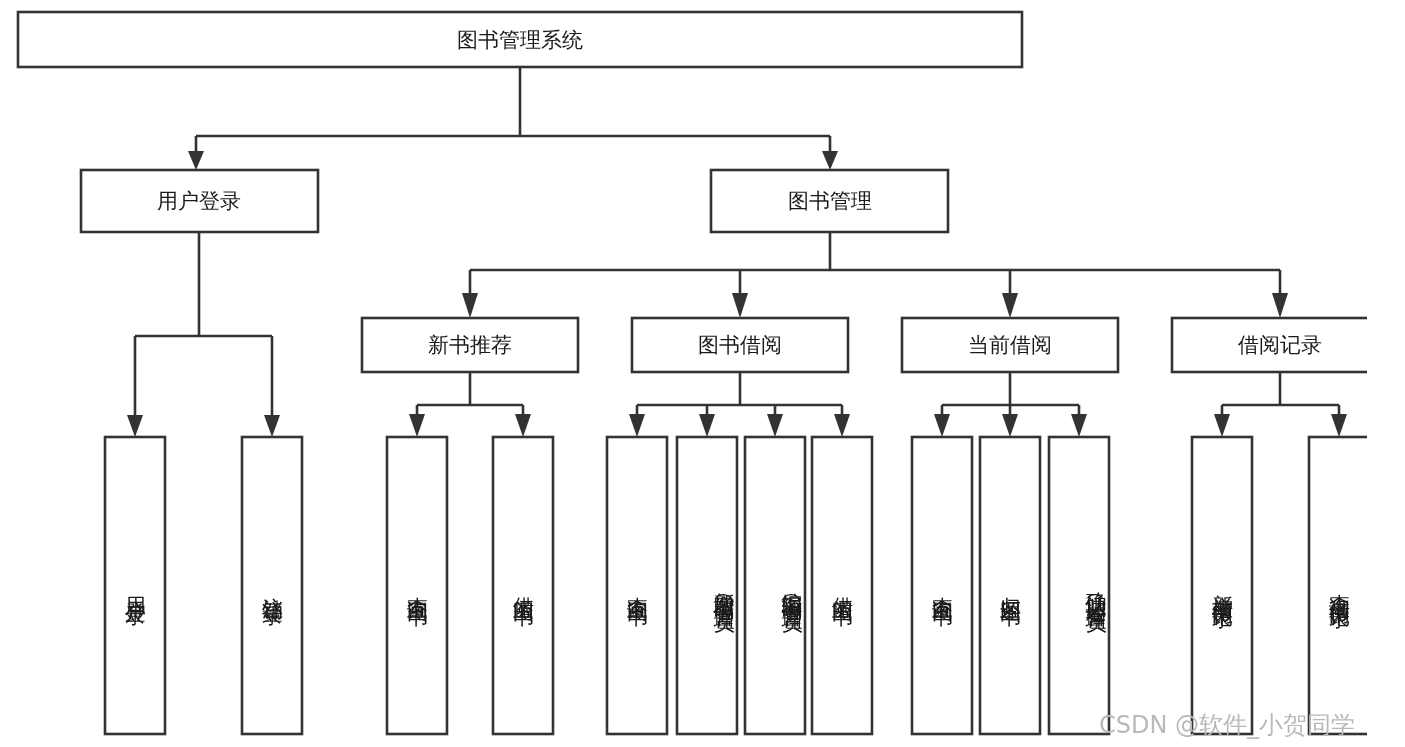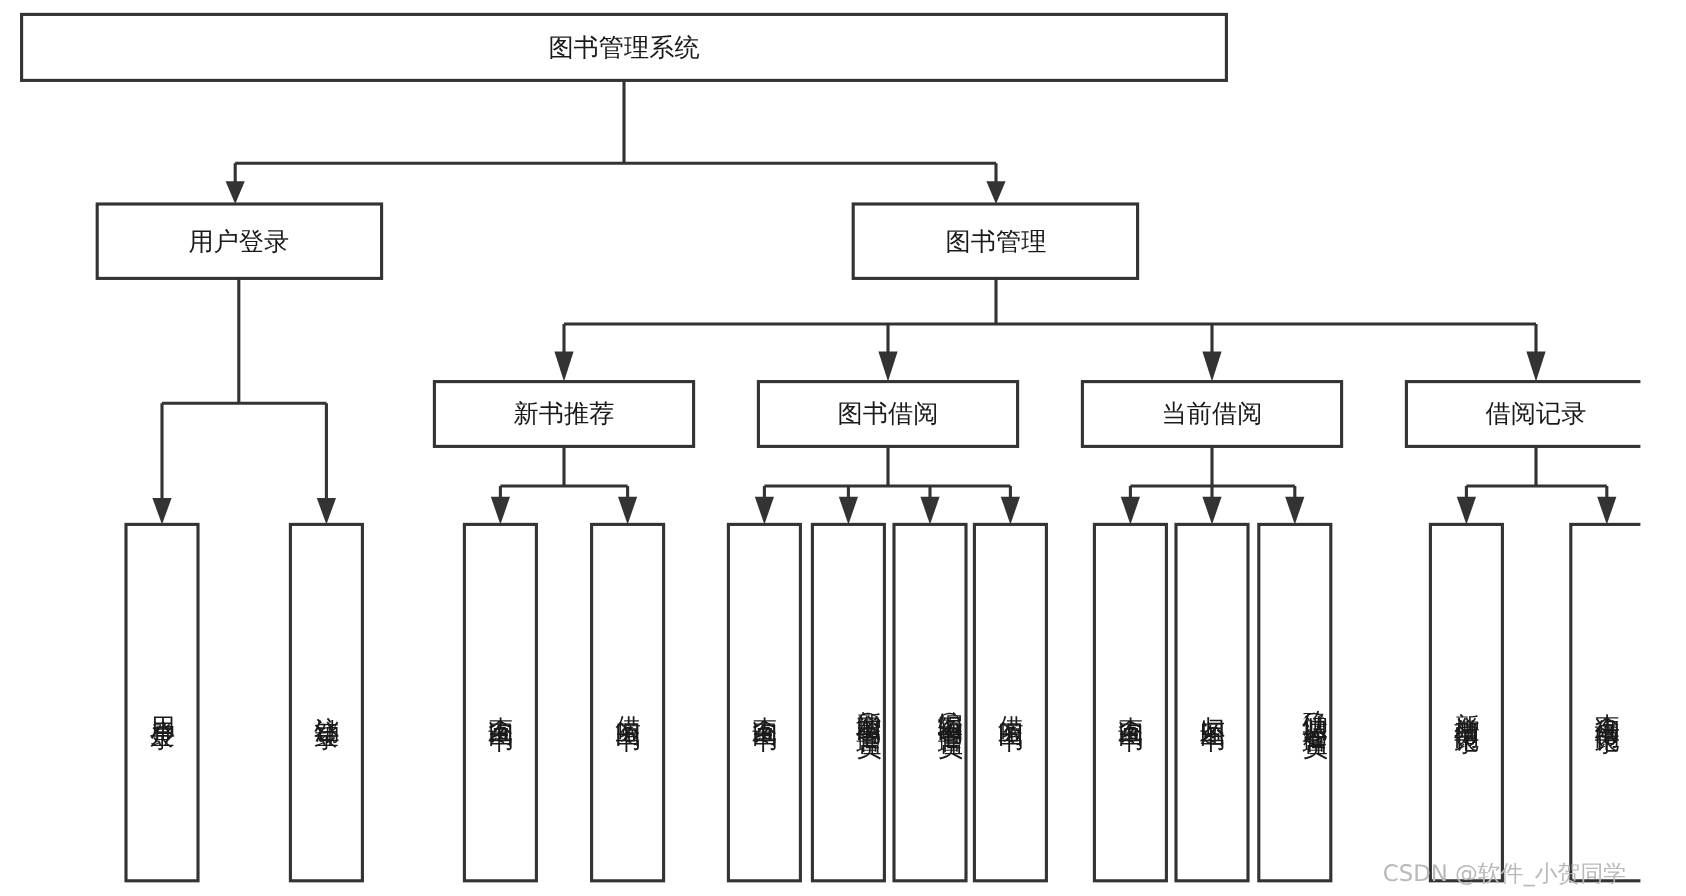--- a/index.html
+++ b/index.html
@@ -57,21 +57,21 @@
     letter-spacing: 3px;
     text-align: center;
     white-space: nowrap;
     pointer-events: none;
   }
   .watermark {
     position: absolute;
     right: 12px;
     bottom: 6px;
     font-family: "DejaVu Sans", "Liberation Sans", sans-serif;
-    font-size: 19px;
+    font-size: 24px;
     color: #b9b9b9;
     white-space: nowrap;
   }
 </style>
 </head>
 <body>
 
 <div id="diagram-root">
 
   <svg id="tree-svg" viewBox="0 0 1405 747" xmlns="http://www.w3.org/2000/svg">

